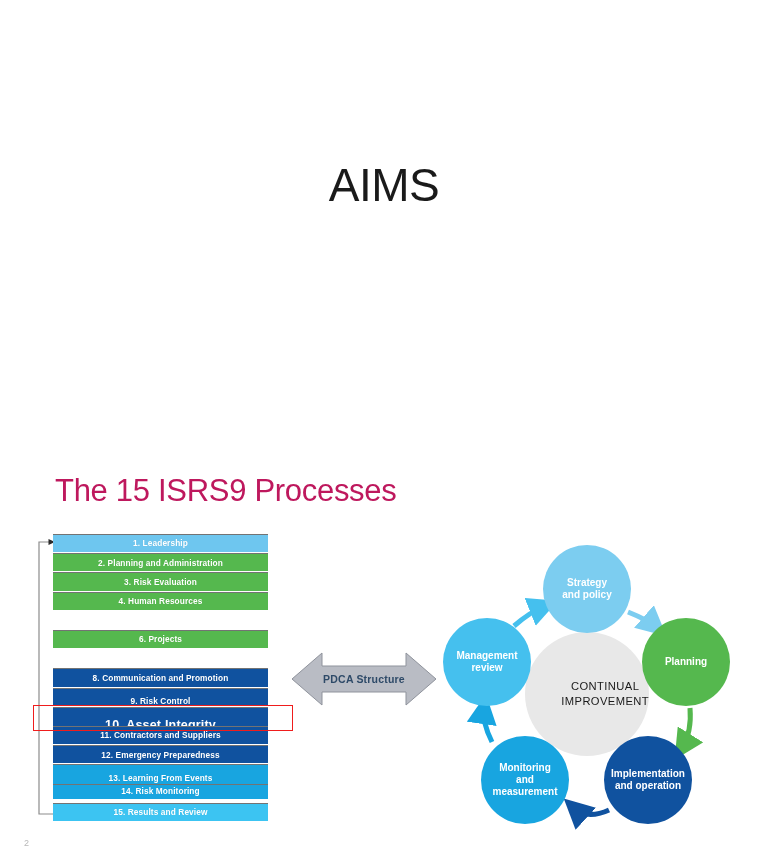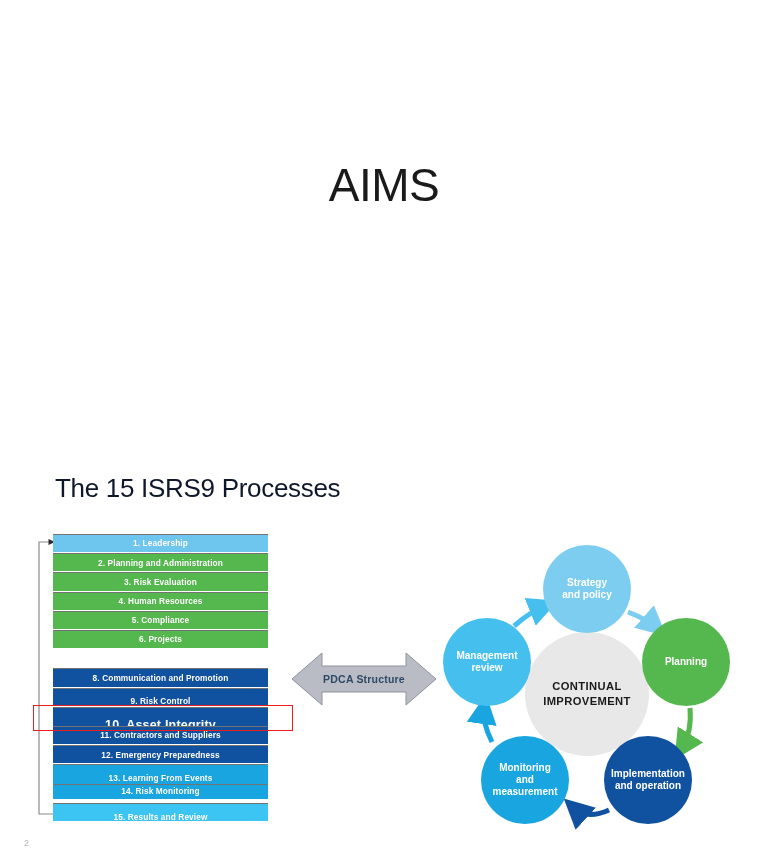--- a/index.html
+++ b/index.html
@@ -26,23 +26,23 @@
     font-size: 46px;
     font-weight: 400;
     color: #1a1a1a;
     letter-spacing: -0.5px;
     line-height: 1.1;
   }
   #slide-section-title {
     position: absolute;
     left: 55px;
     top: 473px;
-    font-size: 26px;
+    font-size: 31px;
     font-weight: 400;
-    color: #0f172a;
+    color: #be185d;
     letter-spacing: -0.3px;
     white-space: nowrap;
   }
   #page-number {
     position: absolute;
     left: 24px;
     top: 838px;
     font-size: 9px;
     color: #b8b8b8;
   }
@@ -146,24 +146,24 @@
     font-size: 10px;
     line-height: 1.22;
     box-sizing: border-box;
   }
   #cycle-center {
     position: absolute;
     border-radius: 50%;
     background: #e8e8e8;
     display: flex;
     align-items: center;
-    justify-content: center;
+    justify-content: flex-end;
     text-align: center;
     color: #1a1a1a;
-    font-weight: bold;
+    font-weight: normal;
     font-size: 11.2px;
     line-height: 1.3;
     letter-spacing: 0.4px;
   }
   .cycle-arrows-svg {
     position: absolute;
     left: 0;
     top: 0;
     width: 312px;
     height: 295px;
@@ -192,23 +192,20 @@
     </div>
     <div class="process-bar" style="top: 19.2px; height: 19.2px; background: rgb(85, 184, 78);">
       <span>2. Planning and Administration</span>
     </div>
     <div class="process-bar" style="top: 38.4px; height: 19.2px; background: rgb(85, 184, 78);">
       <span>3. Risk Evaluation</span>
     </div>
     <div class="process-bar" style="top: 57.6px; height: 19.2px; background: rgb(85, 184, 78);">
       <span>4. Human Resources</span>
     </div>
-    <div class="process-bar" style="top: 76.8px; height: 19.2px; background: rgb(85, 184, 78);">
-      <span>5. Compliance</span>
-    </div>
     <div class="process-bar" style="top: 96px; height: 19.2px; background: rgb(85, 184, 78);">
       <span>6. Projects</span>
     </div>
     <div class="process-bar" style="top: 134.4px; height: 19.2px; background: rgb(16, 82, 159);">
       <span>8. Communication and Promotion</span>
     </div>
     <div class="process-bar" style="top: 153.6px; height: 19.2px; background: rgb(16, 82, 159); align-items: flex-end;">
       <span>9. Risk Control</span>
     </div>
     <div class="process-bar highlighted" style="top: 172.8px; height: 36px; background: rgb(16, 82, 159);">
@@ -219,21 +216,21 @@
     </div>
     <div class="process-bar" style="top: 211.2px; height: 19.2px; background: rgb(16, 82, 159);">
       <span>12. Emergency Preparedness</span>
     </div>
     <div class="process-bar" style="top: 230.4px; height: 27px; background: rgb(24, 165, 224);">
       <span>13. Learning From Events</span>
     </div>
     <div class="process-bar" style="top: 249.6px; height: 16px; background: rgb(24, 165, 224);">
       <span>14. Risk Monitoring</span>
     </div>
-    <div class="process-bar" style="top: 268.8px; height: 19.2px; background: rgb(60, 196, 242); align-items: flex-end;">
+    <div class="process-bar" style="top: 268.8px; height: 19.2px; background: rgb(60, 196, 242);">
       <span>15. Results and Review</span>
     </div>
   </div>
 
 <div id="asset-integrity-highlight"></div>
 
 <div id="pdca-structure-arrow">
   <svg width="148" height="60" viewBox="0 0 148 60">
     <path d="M2 30 L32 4 L32 17 L116 17 L116 4 L146 30 L116 56 L116 43 L32 43 L32 56 Z" fill="#b9bcc4" stroke="#8f939c" stroke-width="1"></path>
   </svg>

